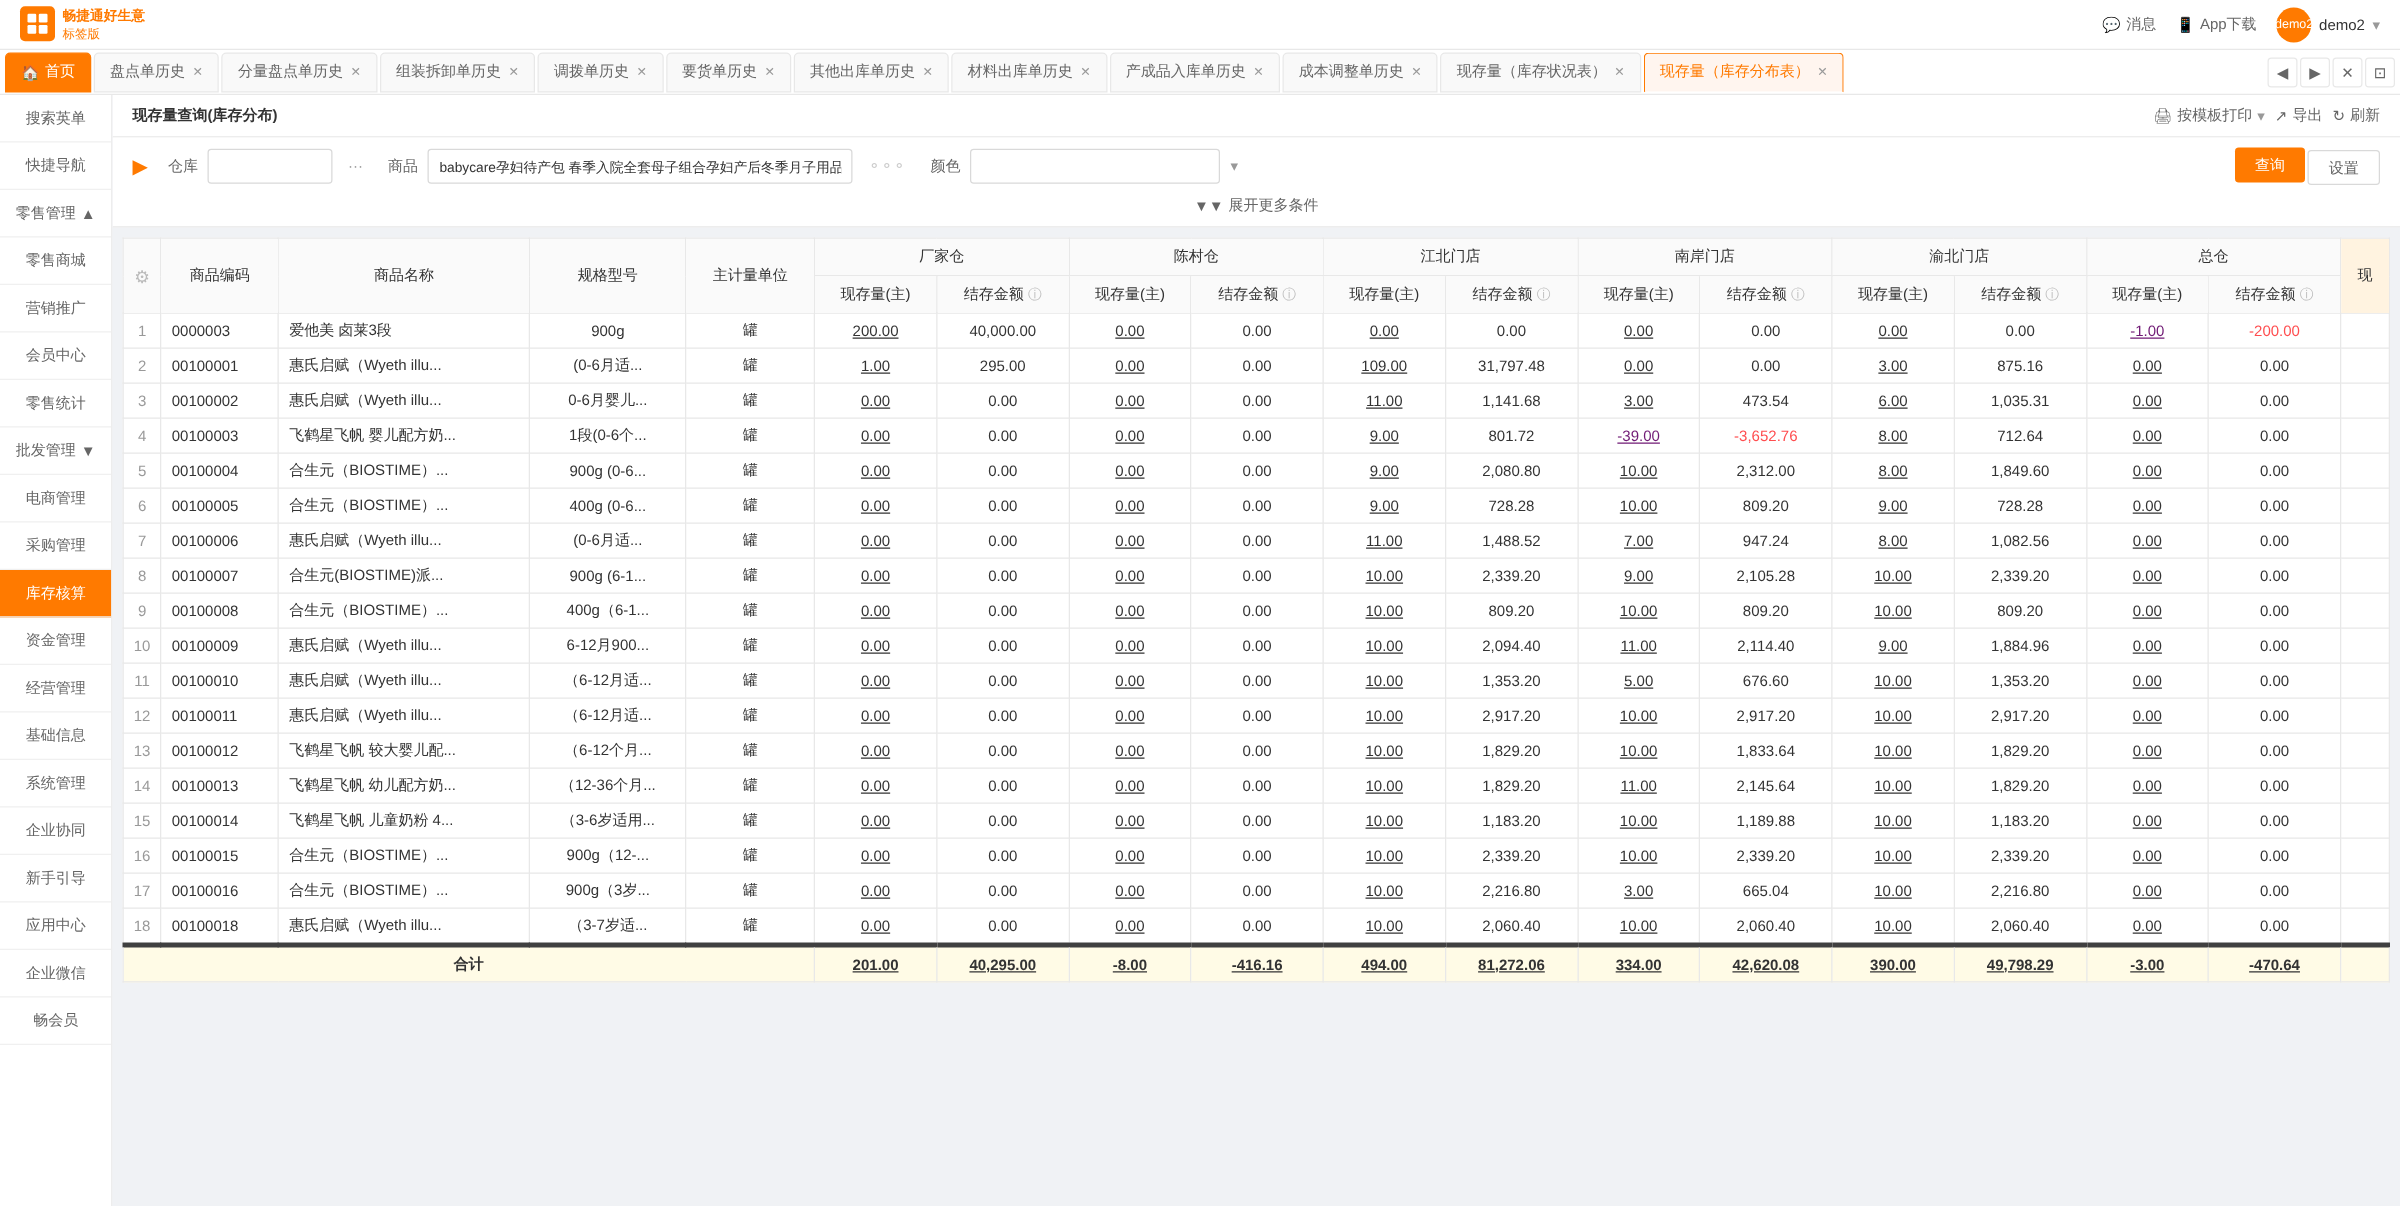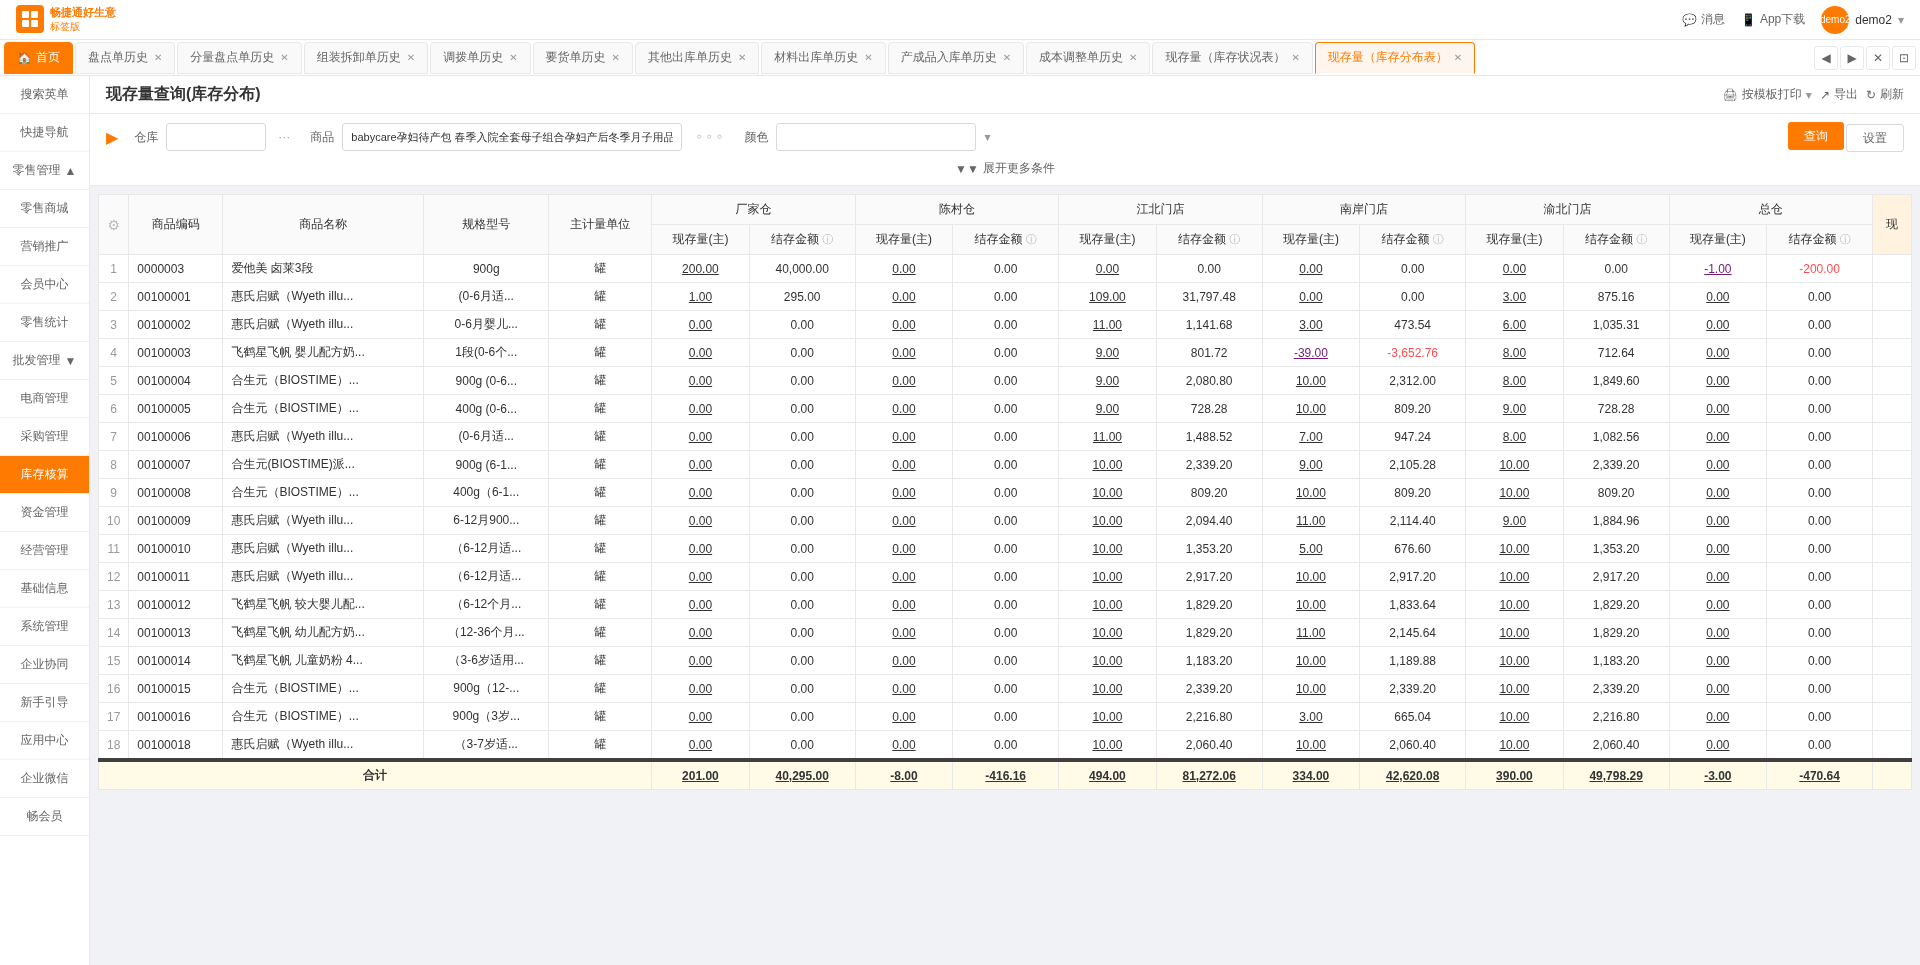--- a/index.html
+++ b/index.html
@@ -30,21 +30,21 @@
     .sidebar { width: 90px; background: #fff; border-right: 1px solid #e8e8e8; display: flex; flex-direction: column; overflow-y: auto; }
     .sidebar-item { padding: 10px 8px; text-align: center; cursor: pointer; color: #666; font-size: 12px; border-bottom: 1px solid #f0f0f0; }
     .sidebar-item.active { background: #ff7a00; color: #fff; }
     .sidebar-item.has-arrow { display: flex; align-items: center; justify-content: center; gap: 4px; }
 
     
     .content { flex: 1; display: flex; flex-direction: column; overflow: hidden; background: #f0f2f5; }
 
     
     .page-header { background: #fff; padding: 8px 16px; display: flex; align-items: center; justify-content: space-between; border-bottom: 1px solid #e8e8e8; }
-    .page-title { font-size: 16px; font-weight: bold; color: #333; }
+    .page-title { font-size: 12px; font-weight: bold; color: #333; }
     .page-actions { display: flex; gap: 8px; }
     .action-btn { display: flex; align-items: center; gap: 4px; color: #666; cursor: pointer; font-size: 12px; }
 
     
     .filter-area { background: #fff; padding: 8px 16px; border-bottom: 1px solid #e8e8e8; }
     .filter-row { display: flex; align-items: center; gap: 8px; }
     .filter-label { color: #666; font-size: 12px; white-space: nowrap; }
     .filter-input { height: 28px; border: 1px solid #d9d9d9; border-radius: 3px; padding: 0 8px; font-size: 12px; color: #333; background: #fff; min-width: 80px; }
     .filter-input-long { width: 320px; height: 28px; border: 1px solid #d9d9d9; border-radius: 3px; padding: 0 8px; font-size: 12px; color: #333; }
     .filter-input-color { width: 180px; }

